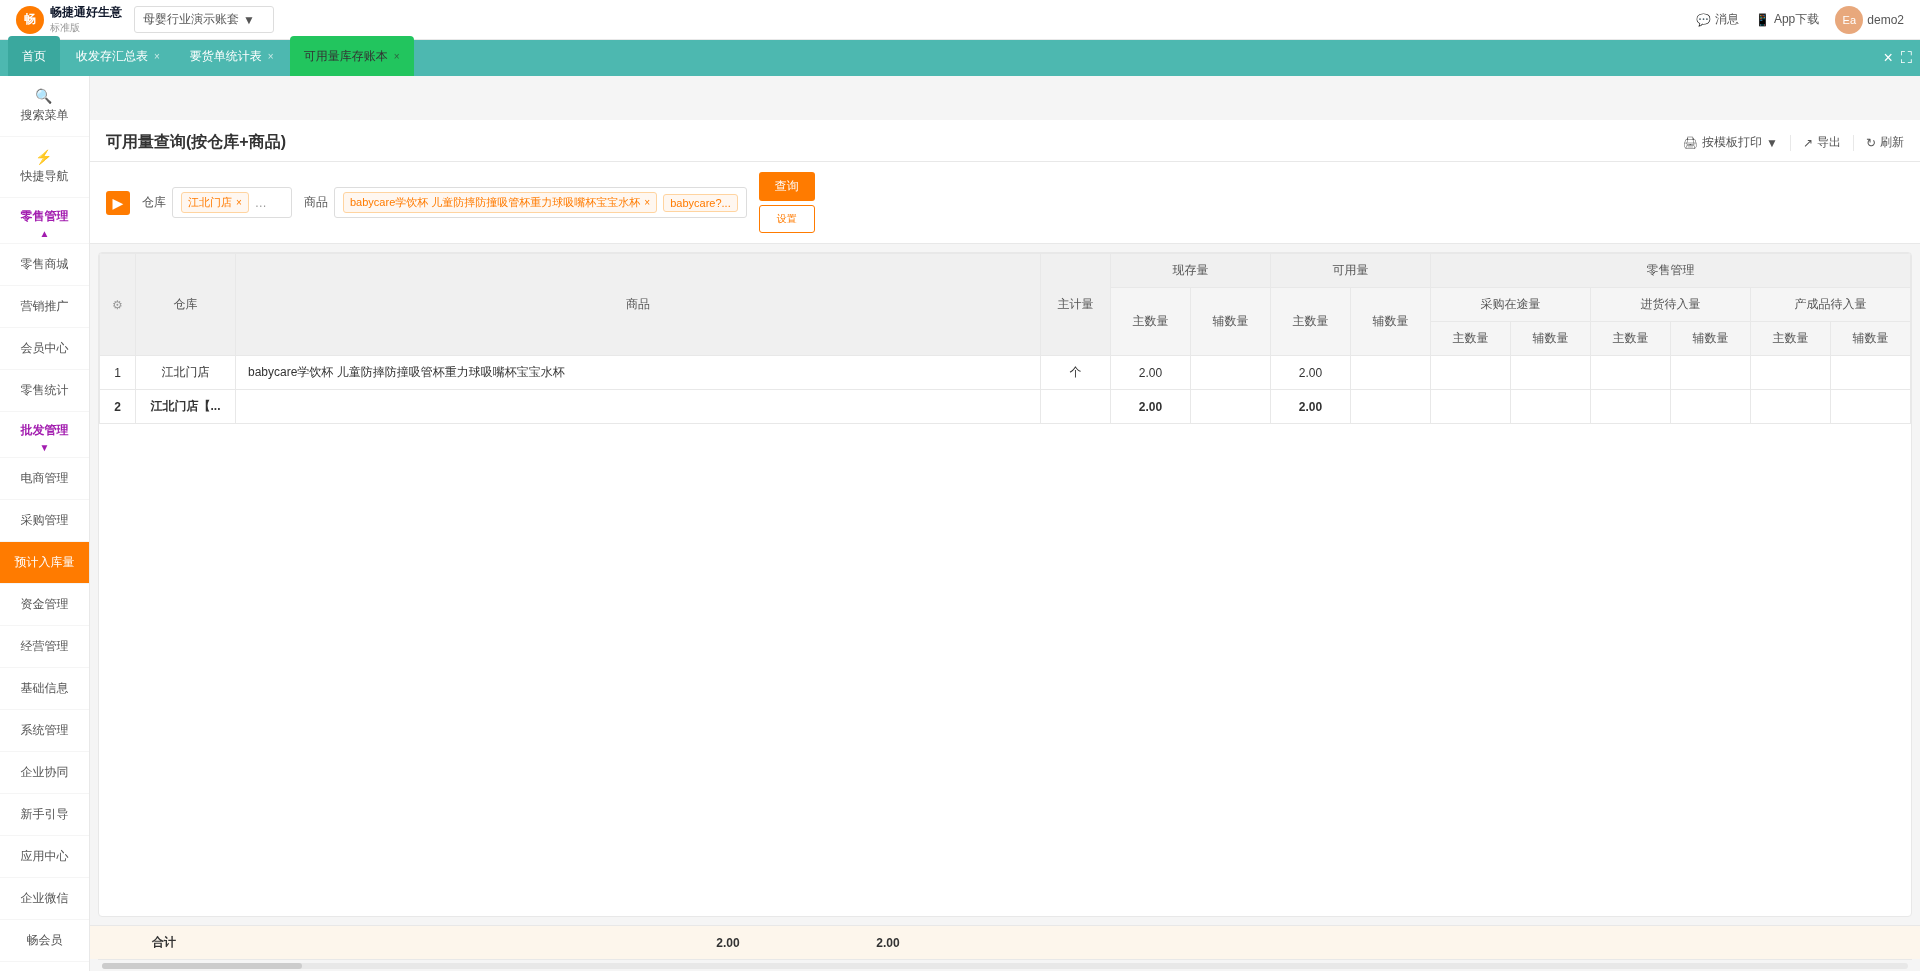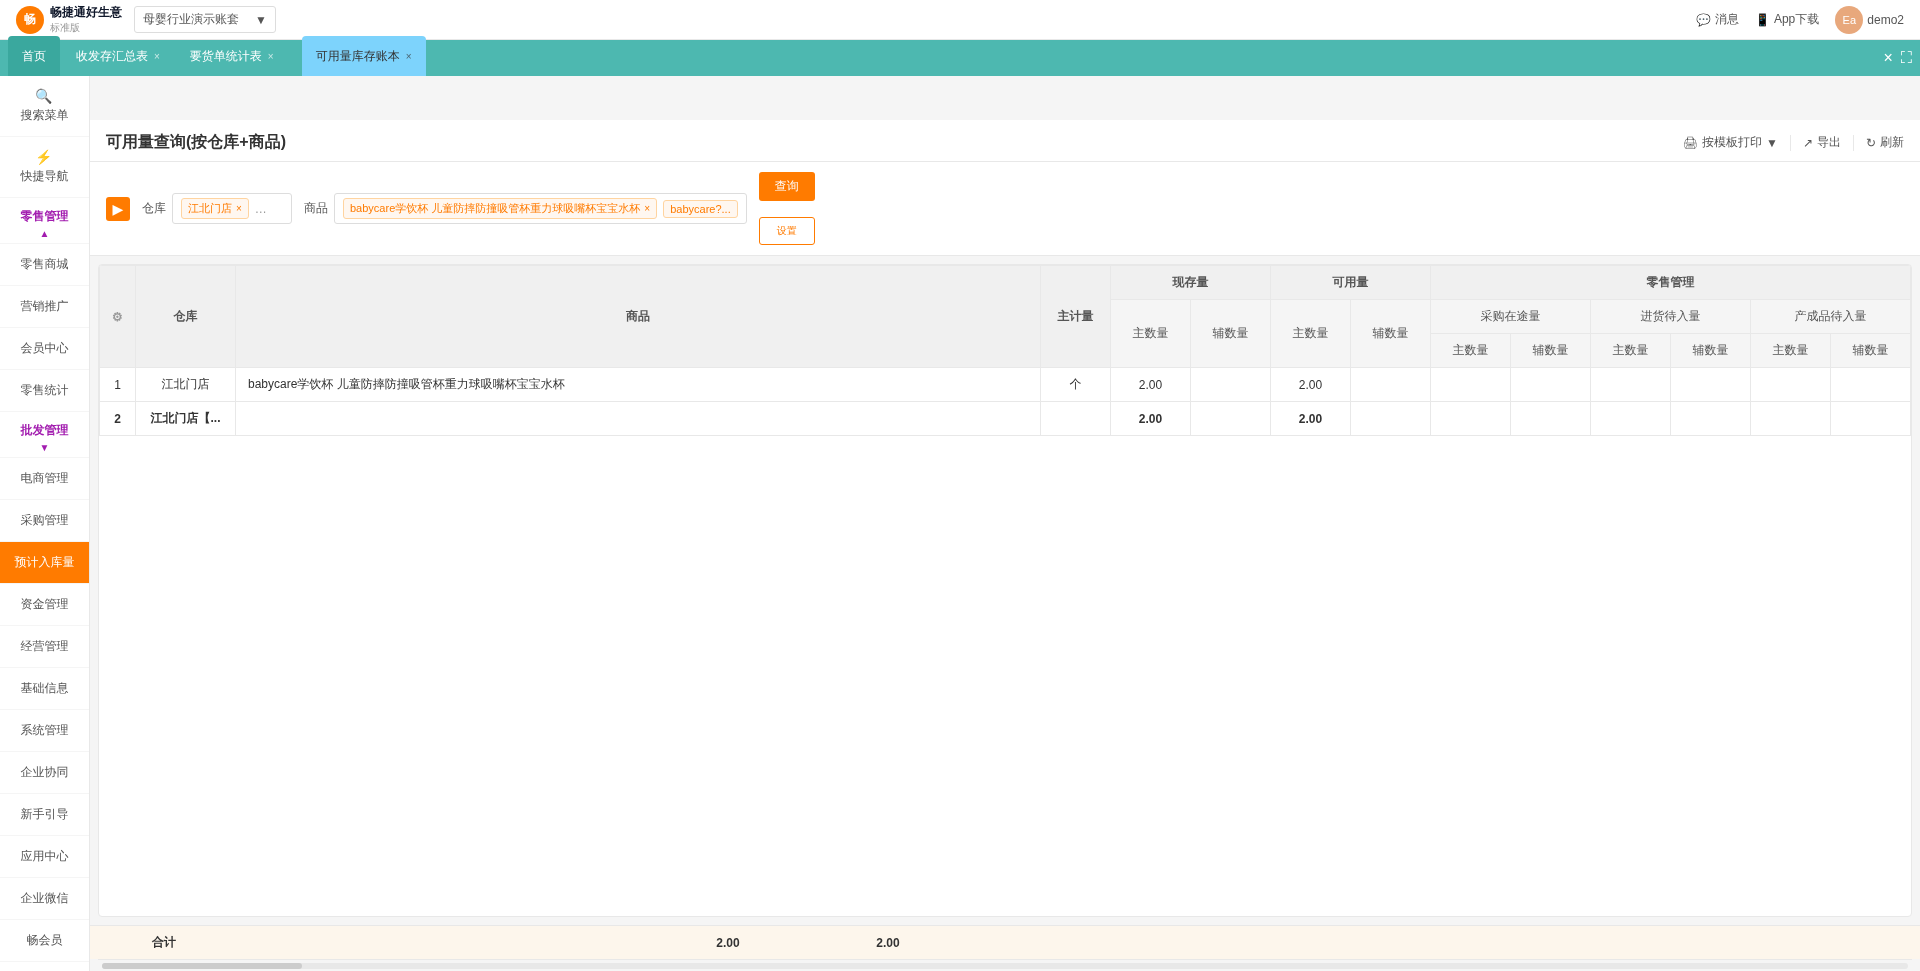--- a/index.html
+++ b/index.html
@@ -3,29 +3,29 @@
   <meta charset="utf-8">
   <style>
     * { box-sizing: border-box; margin: 0; padding: 0; }
     body { font-family: "Microsoft YaHei", "PingFang SC", sans-serif; font-size: 13px; background: #f5f5f5; color: #333; height: 971px; overflow: hidden; display: flex; flex-direction: column; }
 
     
     .top-bar { height: 40px; background: #fff; display: flex; align-items: center; justify-content: space-between; padding: 0 16px; border-bottom: 1px solid #e8e8e8; flex-shrink: 0; }
     .top-bar-left { display: flex; align-items: center; gap: 12px; }
     .logo-area { display: flex; align-items: center; gap: 6px; }
     .logo-icon { width: 28px; height: 28px; background: #ff7b00; border-radius: 50%; display: flex; align-items: center; justify-content: center; color: #fff; font-size: 12px; font-weight: bold; }
-    .industry-selector { display: flex; align-items: center; gap: 16px; padding: 4px 8px; border: 1px solid #ddd; border-radius: 3px; cursor: pointer; font-size: 12px; color: #555; min-width: 140px; }
+    .industry-selector { display: flex; align-items: center; gap: 4px; padding: 4px 8px; border: 1px solid #ddd; border-radius: 3px; cursor: pointer; font-size: 12px; color: #555; min-width: 140px; }
     .top-bar-right { display: flex; align-items: center; gap: 16px; }
     .top-action { display: flex; align-items: center; gap: 4px; cursor: pointer; color: #555; font-size: 12px; }
     .avatar { width: 28px; height: 28px; border-radius: 50%; background: #e8a87c; display: flex; align-items: center; justify-content: center; color: #fff; font-size: 11px; }
 
     
     .tabs-bar { height: 36px; background: #4db8b0; display: flex; align-items: flex-end; padding: 0 8px; gap: 2px; flex-shrink: 0; position: relative; }
     .tab { height: 40px; padding: 0 14px; display: flex; align-items: center; gap: 6px; border-radius: 4px 4px 0 0; cursor: pointer; font-size: 12px; color: #fff; background: transparent; }
-    .tab.active { background: #7dd3fc; color: #333; margin-left: 12px; }
+    .tab.active { background: #22c55e; color: #333; }
     .tab-home { background: #3aa89e; color: #fff; }
     .tab-close { font-size: 10px; cursor: pointer; color: inherit; opacity: 0.7; }
     .tabs-right { position: absolute; right: 8px; top: 50%; transform: translateY(-50%); display: flex; gap: 8px; }
     .tabs-action { color: #fff; cursor: pointer; font-size: 16px; }
 
     
     .main-layout { display: flex; flex: 1; overflow: hidden; }
 
     
     .sidebar { width: 90px; background: #fff; border-right: 1px solid #e8e8e8; display: flex; flex-direction: column; overflow-y: auto; flex-shrink: 0; }
@@ -48,27 +48,27 @@
     .filter-area { background: #fff; padding: 10px 16px; border-bottom: 1px solid #e8e8e8; display: flex; align-items: center; gap: 12px; flex-shrink: 0; }
     .filter-toggle { width: 24px; height: 24px; background: #ff7b00; color: #fff; border-radius: 3px; display: flex; align-items: center; justify-content: center; cursor: pointer; font-size: 14px; }
     .filter-field { display: flex; align-items: center; gap: 6px; font-size: 12px; color: #555; }
     .filter-input { border: 1px solid #ddd; border-radius: 3px; padding: 4px 8px; font-size: 12px; display: flex; align-items: center; gap: 6px; min-width: 120px; background: #fff; }
     .filter-tag { display: flex; align-items: center; gap: 4px; background: #fff7f0; border: 1px solid #ffd4a0; border-radius: 3px; padding: 2px 6px; font-size: 11px; color: #ff7b00; }
     .filter-tag-close { cursor: pointer; font-size: 10px; }
     .filter-more { color: #999; font-size: 12px; cursor: pointer; }
     .filter-product-input { border: 1px solid #ddd; border-radius: 3px; padding: 4px 8px; font-size: 12px; display: flex; align-items: center; gap: 6px; min-width: 300px; background: #fff; flex-wrap: wrap; }
     .btn-query { background: #ff7b00; color: #fff; border: none; border-radius: 3px; padding: 6px 16px; font-size: 12px; cursor: pointer; }
     .btn-settings { background: #fff; color: #ff7b00; border: 1px solid #ff7b00; border-radius: 3px; padding: 6px 16px; font-size: 10px; cursor: pointer; }
-    .btn-area { display: flex; flex-direction: column; gap: 16px; border-radius: 16px; }
+    .btn-area { display: flex; flex-direction: column; gap: 4px; border-radius: 16px; }
 
     
     .table-area { flex: 1; overflow: auto; background: #fff; margin: 8px; border: 1px solid #e8e8e8; border-radius: 4px; }
     table { width: 100%; border-collapse: collapse; font-size: 12px; }
     thead tr th { background: #f5f5f5; padding: 8px 10px; text-align: center; border: 1px solid #e8e8e8; color: #555; font-weight: normal; white-space: nowrap; }
-    thead tr.header-group th { background: #f0f0f0; font-weight: bold; }
+    thead tr.header-group th { background: #f0f0f0; font-weight: normal; }
     tbody tr td { padding: 8px 10px; border: 1px solid #e8e8e8; text-align: center; }
     .settings-icon { color: #999; cursor: pointer; }
 
     
     .table-footer { background: #fdf6ec; padding: 8px 16px; border-top: 1px solid #e8e8e8; display: flex; align-items: center; font-size: 12px; font-weight: bold; flex-shrink: 0; }
 
     
     .table-scrollbar { height: 12px; background: #f5f5f5; margin: 0 8px; border-top: 1px solid #e8e8e8; display: flex; align-items: center; padding: 0 4px; }
     .scrollbar-track { width: 100%; height: 6px; background: #e8e8e8; border-radius: 3px; position: relative; }
     .scrollbar-thumb { width: 200px; height: 6px; background: #ccc; border-radius: 3px; position: absolute; left: 0; }

